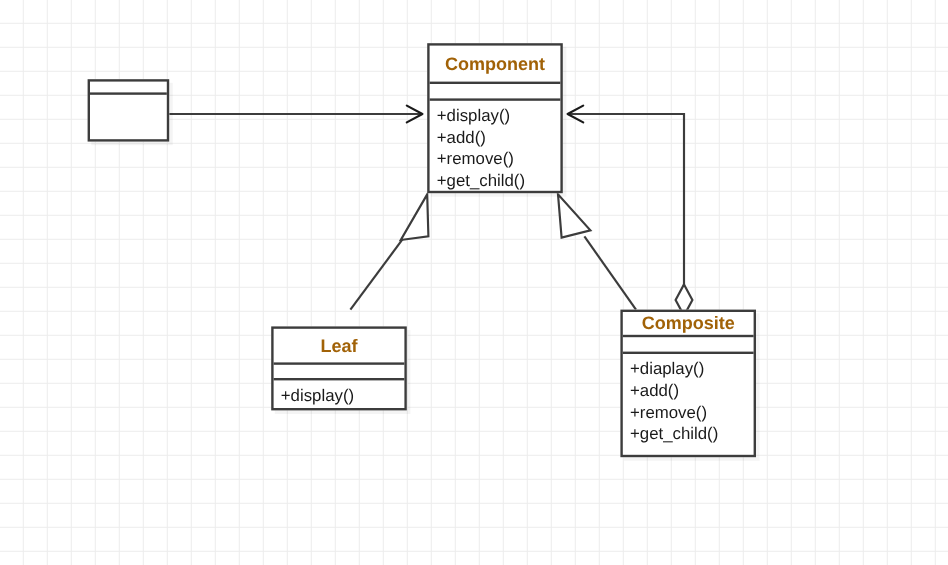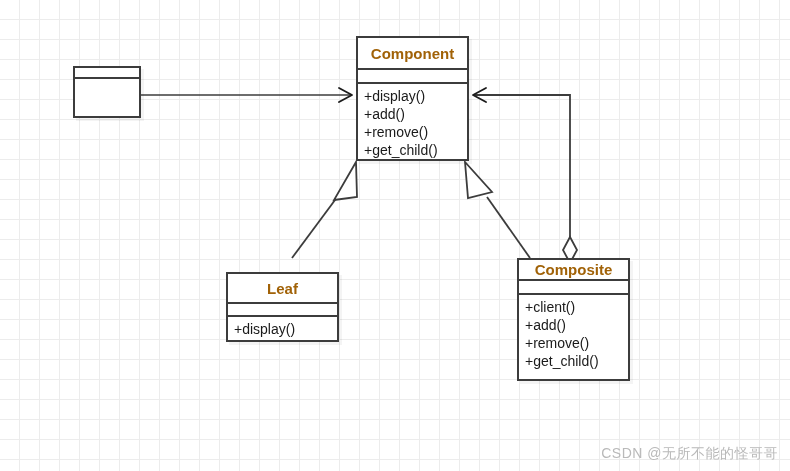--- a/index.html
+++ b/index.html
@@ -141,22 +141,21 @@
     <div class="uml-attrs"></div>
     <div class="uml-methods">
       <div class="uml-method">+display()</div>
     </div>
   </div>
 
   <div class="uml-class" id="class-composite">
     <div class="uml-title">Composite</div>
     <div class="uml-attrs"></div>
     <div class="uml-methods">
-      <div class="uml-method">+client()</div>
+      <div class="uml-method">+diaplay()</div>
       <div class="uml-method">+add()</div>
       <div class="uml-method">+remove()</div>
       <div class="uml-method">+get_child()</div>
     </div>
   </div>
 
-  <div id="watermark">CSDN @无所不能的怪哥哥</div>
 
 </div>
 
 </body></html>

